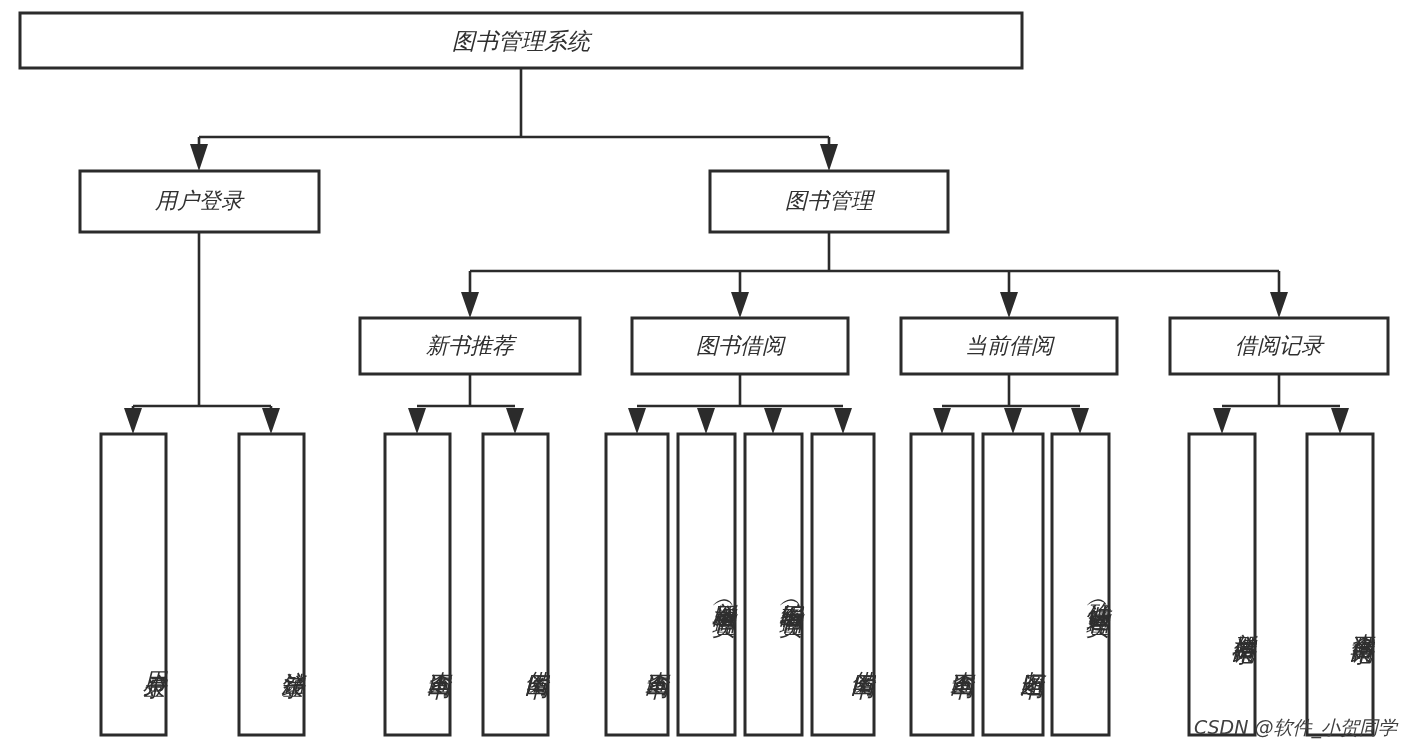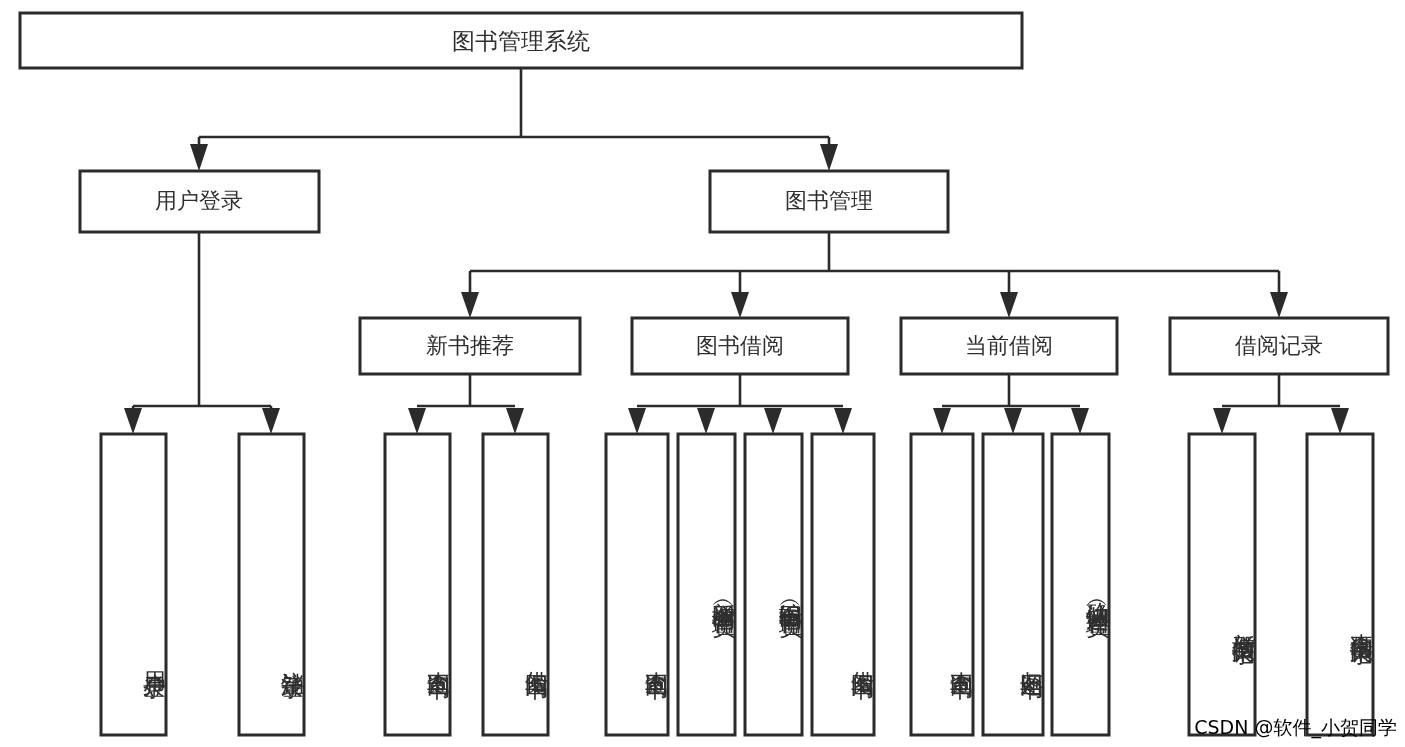--- a/index.html
+++ b/index.html
@@ -7,20 +7,21 @@
     padding: 0;
     background: #ffffff;
   }
   #canvas {
     position: relative;
     width: 1405px;
     height: 747px;
     background: #ffffff;
     font-family: "DejaVu Sans", "Liberation Sans", sans-serif;
     overflow: hidden;
+    font-style: italic;
   }
   svg.diagram {
     position: absolute;
     left: 0;
     top: 0;
     width: 1405px;
     height: 747px;
   }
   .node-rect {
     fill: #ffffff;
@@ -61,21 +62,21 @@
     display: flex;
     align-items: flex-start;
     justify-content: center;
     white-space: nowrap;
     pointer-events: none;
   }
   .watermark {
     position: absolute;
     right: 8px;
     bottom: 6px;
-    color: #000000;
+    color: #404040;
     font-size: 19px;
     font-family: "DejaVu Sans", "Liberation Sans", sans-serif;
     white-space: nowrap;
   }
 </style>
 </head>
 <body>
 
 <div id="canvas">
 

